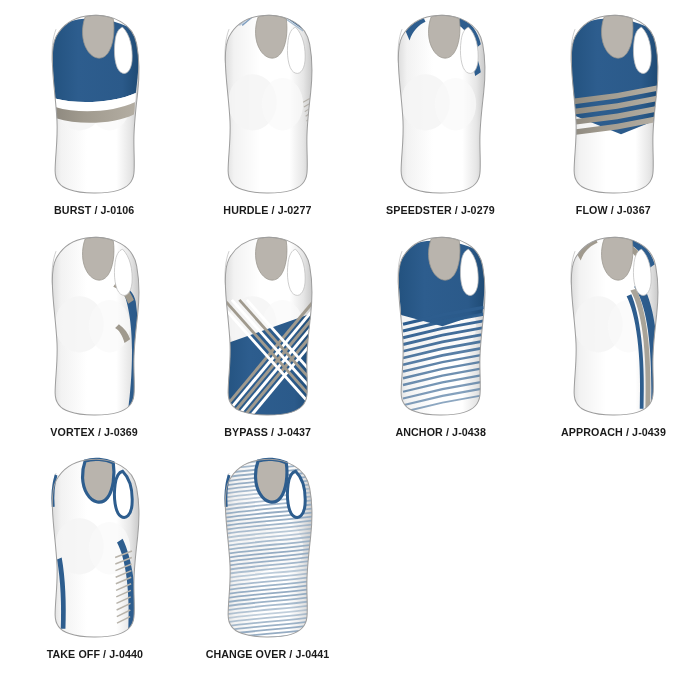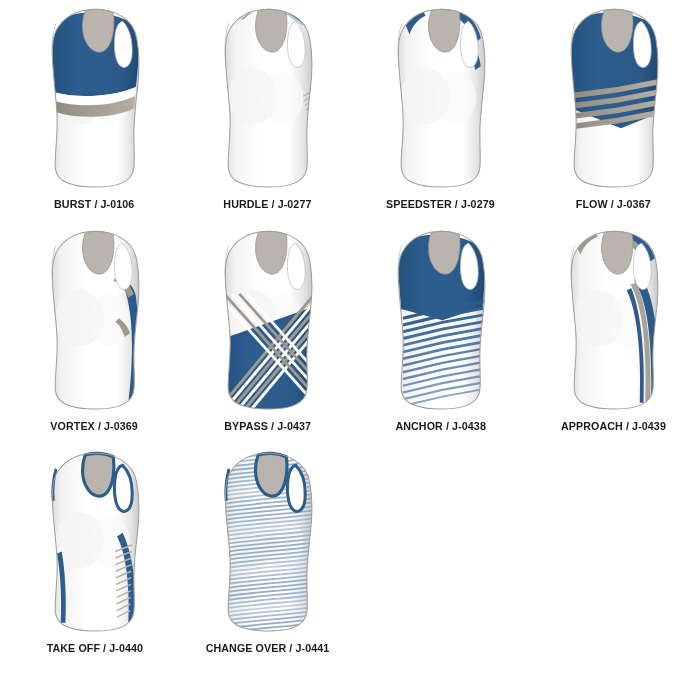--- a/index.html
+++ b/index.html
@@ -14,21 +14,21 @@
     font-family: "Liberation Sans", sans-serif;
     overflow: hidden;
   }
 
   #catalog-grid {
     display: grid;
     grid-template-columns: repeat(4, 165px);
     grid-auto-rows: 222px;
     column-gap: 8px;
     row-gap: 0px;
-    padding: 2px 10px 0 12px;
+    padding: 8px 10px 0 12px;
     box-sizing: border-box;
   }
 
   .product-cell {
     position: relative;
     display: flex;
     flex-direction: column;
     align-items: center;
     justify-content: flex-start;
   }

